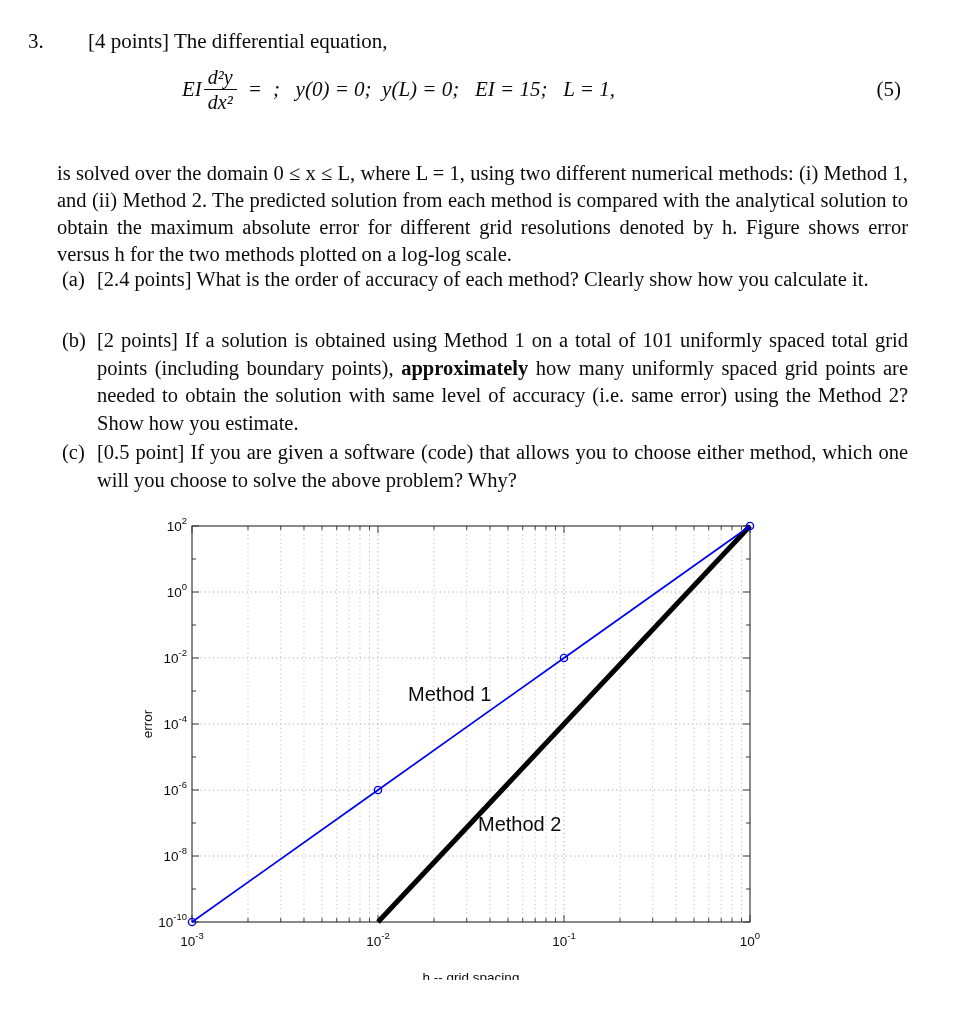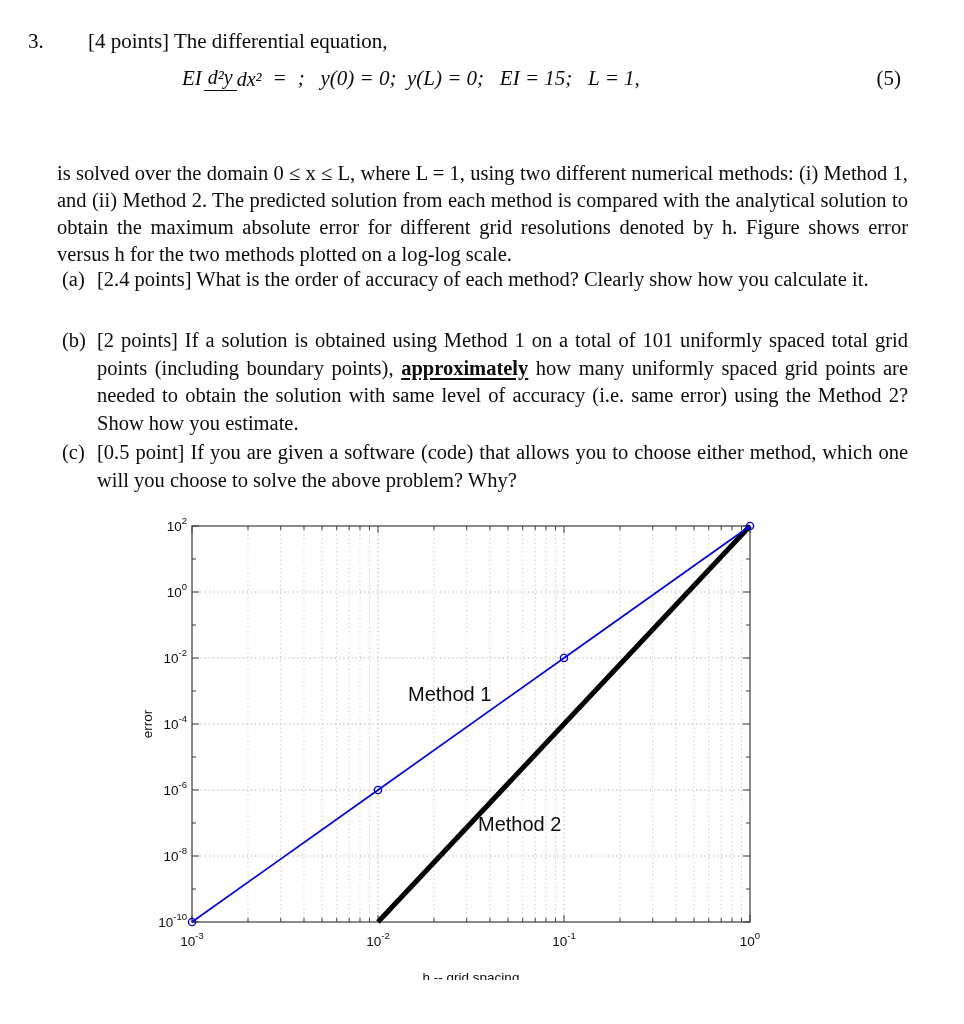--- a/index.html
+++ b/index.html
@@ -4,34 +4,34 @@
 <style>
   html,body{margin:0;padding:0;background:#fff;}
   .page{position:relative;width:964px;height:1024px;background:#ffffff;overflow:hidden;
         font-family:"Liberation Serif","DejaVu Serif",serif;color:#0b0b0b;}
   
   .prob-head{position:absolute;top:27px;left:0;width:964px;font-size:21px;line-height:28px;}
   .prob-head .pnum{position:absolute;left:28px;}
   .prob-head .pintro{position:absolute;left:88px;}
   .eq-line{position:absolute;top:66px;left:182px;right:63px;display:flex;align-items:center;font-size:21px;}
   .eq-math{display:inline-flex;align-items:center;font-style:italic;}
-  .frac{display:inline-flex;flex-direction:row;align-items:center;line-height:1.12;font-size:20px;margin-left:2px;}
+  .frac{display:inline-flex;flex-direction:column;align-items:center;line-height:1.12;font-size:20px;margin-left:2px;}
   .frac .num{border-bottom:1.4px solid #0b0b0b;padding:0 4px 1px 4px;}
   .frac .den{padding-top:1px;}
   .eqsign{margin:0 11px;}
   .conds{white-space:pre;}
   .eq-number{margin-left:auto;font-style:normal;}
   .body-par{position:absolute;top:139px;left:57px;width:851px;font-size:20.5px;line-height:27.3px;text-align:justify;}
   .part{position:absolute;left:62px;width:846px;font-size:20.5px;line-height:27.5px;}
   .part .plabel{position:absolute;left:0;top:0;}
   .part .ptext{margin-left:35px;text-align:justify;}
   .part-a{top:266px;}
   .part-b{top:327px;}
   .part-c{top:439px;}
-  .emph{font-weight:bold;text-decoration:underline;text-underline-offset:3px;margin-top:24px;}
+  .emph{font-weight:bold;text-underline-offset:3px;margin-top:24px;}
   
   .chart-wrap{position:absolute;left:140px;top:502px;width:700px;height:478px;}
   svg text{font-family:"Liberation Sans","DejaVu Sans",sans-serif;fill:#0b0b0b;}
   .grid{stroke:#a8a8a8;stroke-width:1;stroke-dasharray:1.2 3;}
   .grid.minor{stroke:#c2c2c2;}
   .frame{fill:none;stroke:#3c3c3c;stroke-width:1.2;}
   .tick{stroke:#3c3c3c;stroke-width:1;}
   .ticklabel{font-size:13.5px;}
   .axlabel{font-size:13.5px;}
   .anno{font-size:20px;}

